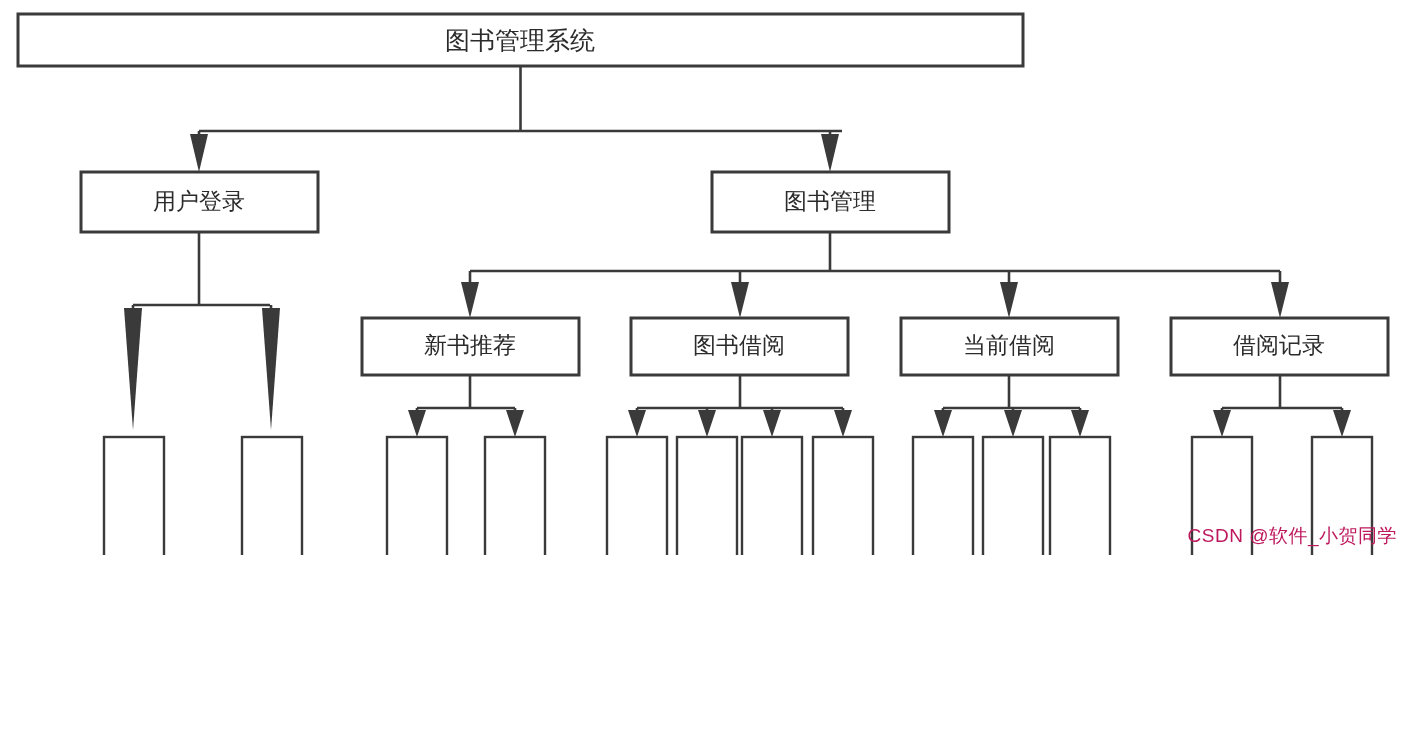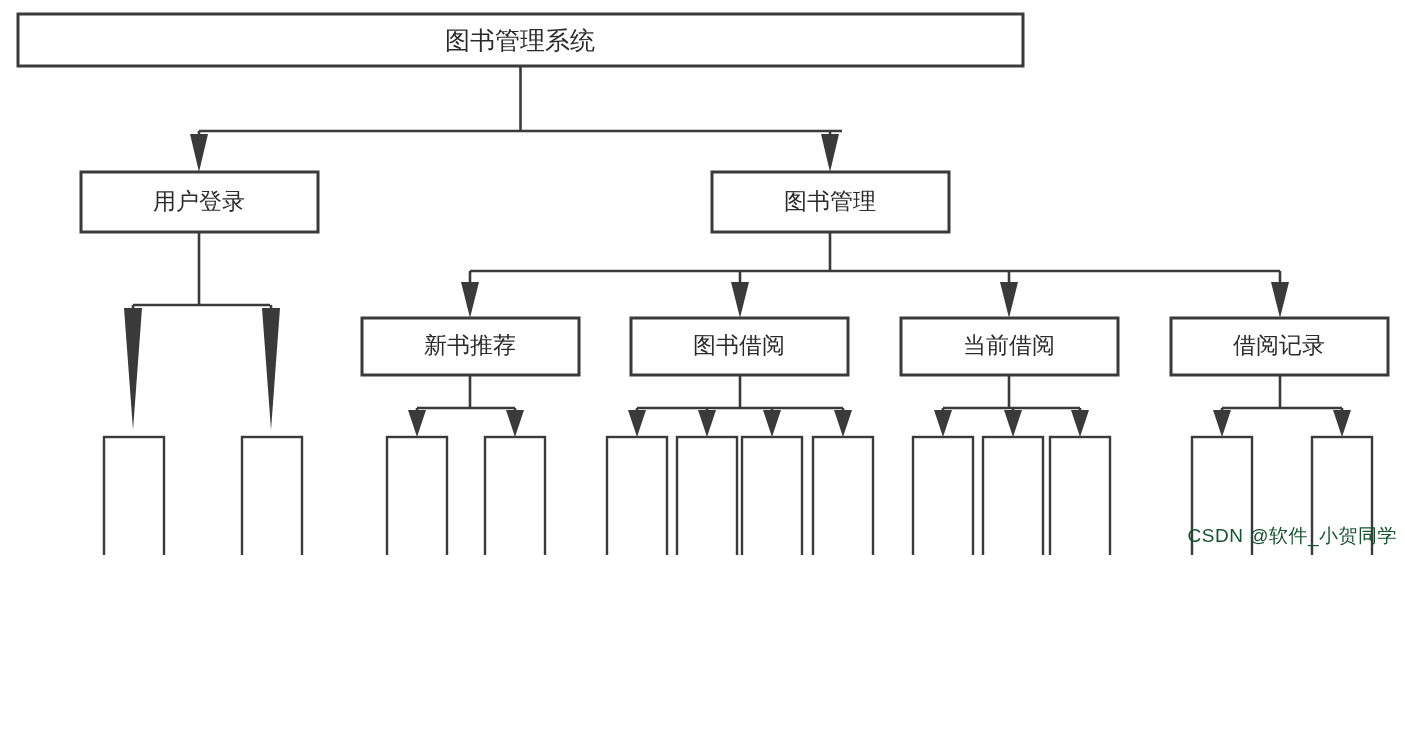--- a/index.html
+++ b/index.html
@@ -66,21 +66,21 @@
     text-align: center;
     white-space: nowrap;
     pointer-events: none;
   }
   .watermark {
     position: absolute;
     right: 8px;
     bottom: 6px;
     font-family: "Liberation Sans", "DejaVu Sans", sans-serif;
     font-size: 19px;
-    color: #14532d;
+    color: #be185d;
     letter-spacing: 0.5px;
     white-space: nowrap;
   }
 </style>
 </head>
 <body>
 
 <div id="stage">
 
   <svg id="diagram-svg" viewBox="0 0 1405 747">

